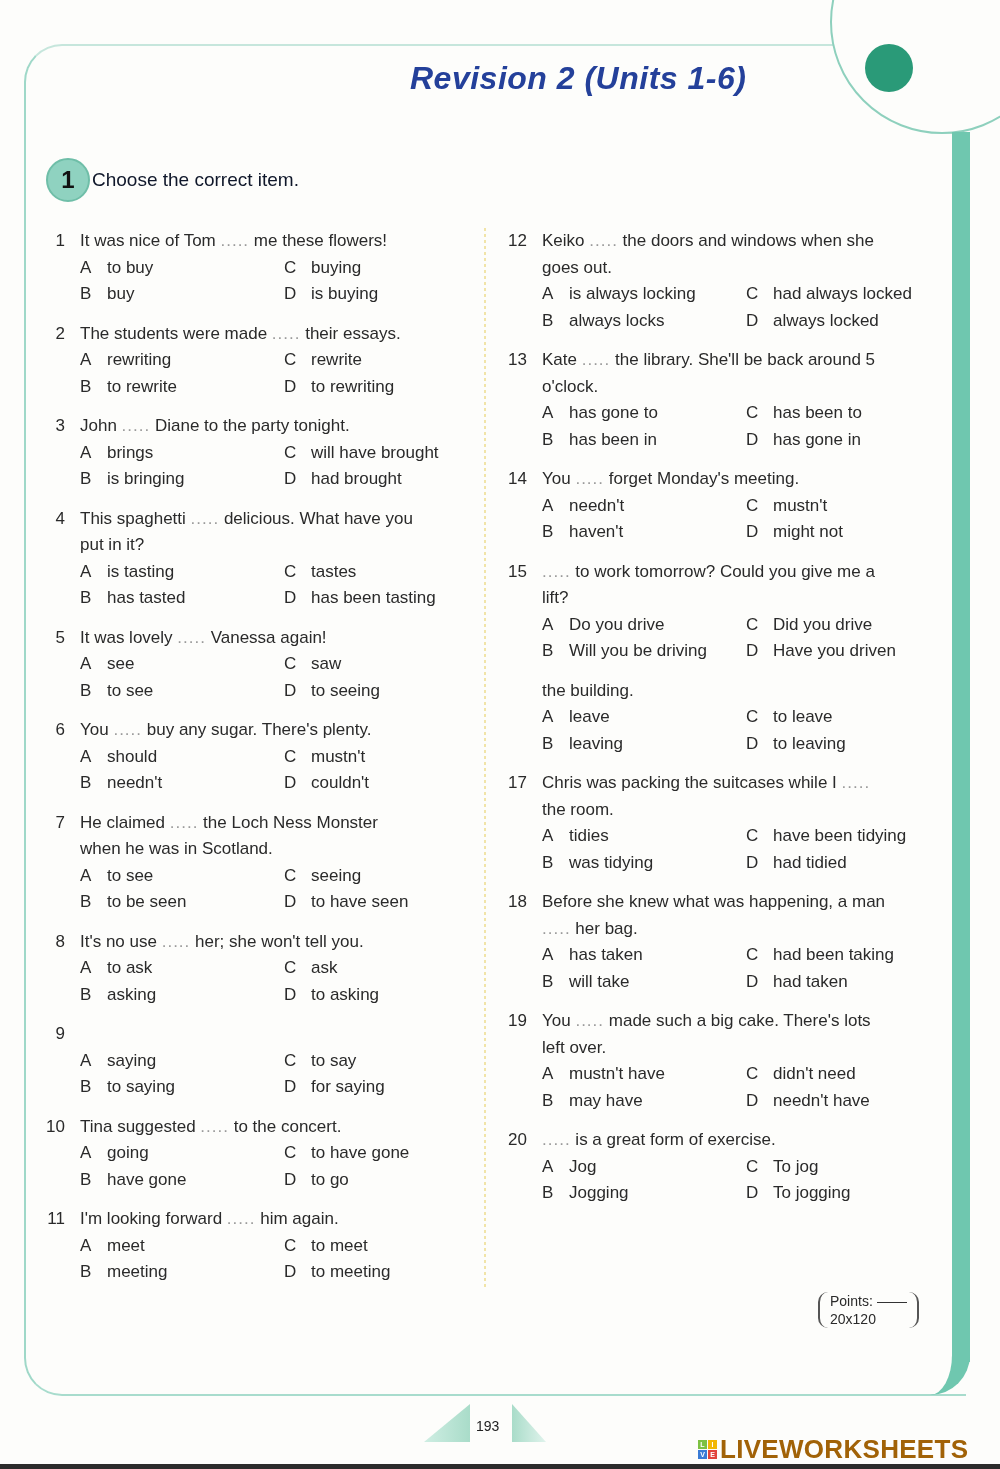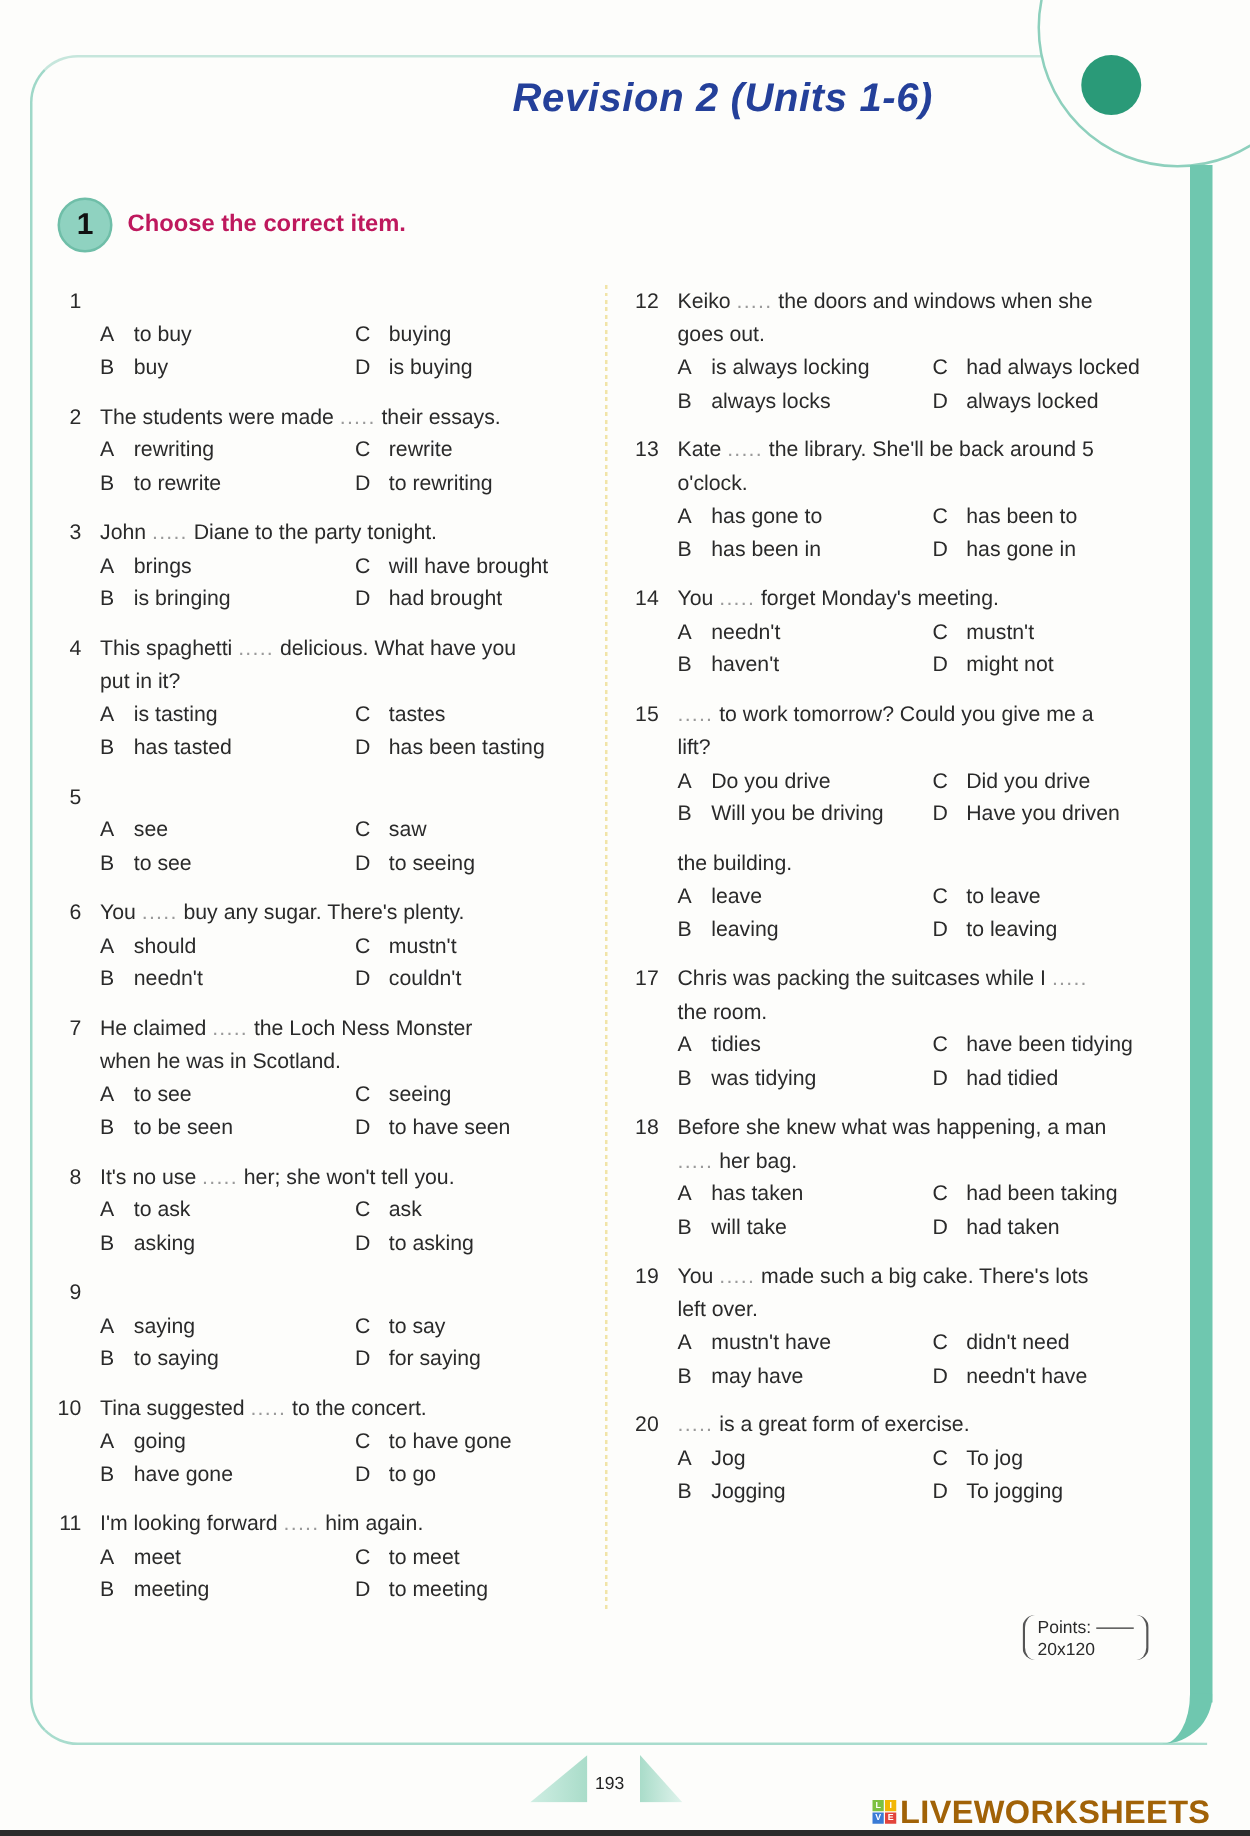--- a/index.html
+++ b/index.html
@@ -36,21 +36,21 @@
     font-size:32px; font-weight:bold; font-style:italic;
     color:#24409a; letter-spacing:0.5px;
   }
   .ex-header { position:absolute; left:46px; top:158px; display:flex; align-items:center; }
   .ex-badge {
     width:40px; height:40px; border-radius:50%;
     background:#8fd2c0; border:2px solid #6fbea8;
     display:flex; align-items:center; justify-content:center;
     font-weight:bold; font-size:24px; color:#111;
   }
-  .ex-instruction { margin-left:12px; font-weight:bold; font-size:19px; color:#be185d; }
+  .ex-instruction { margin-left:2px; font-weight:normal; font-size:19px; color:#0f172a; }
   .column { position:absolute; top:228px; }
   .col-left { left:46px; width:420px; }
   .col-right { left:504px; width:430px; }
   .divider {
     position:absolute; left:484px; top:228px; width:2px; height:1060px;
     background:repeating-linear-gradient(to bottom,#f1e4a8 0 3px,transparent 3px 6px);
   }
   .question { margin-bottom:13px; font-size:17px; line-height:26.5px; }
   .q-line { display:flex; }
   .q-num { width:34px; flex:none; text-align:right; padding-right:1px; box-sizing:border-box; margin-right:0; }
@@ -103,20 +103,21 @@
 
 <div class="ex-header">
   <div class="ex-badge">1</div>
   <div class="ex-instruction">Choose the correct item.</div>
 </div>
 
 <div class="column col-left" id="col-left">
     <div class="question">
       <div class="q-line">
         <span class="q-num">1</span>
+        <span class="q-text"><span>It was nice of Tom </span><span class="blank">.....</span><span> me these flowers!</span></span>
       </div>
       <div class="options q-wrap">
         <div class="opt">
           <span class="opt-letter">A</span>
           <span>to buy</span>
         </div>
         <div class="opt">
           <span class="opt-letter">C</span>
           <span>buying</span>
         </div>
@@ -199,20 +200,21 @@
         </div>
         <div class="opt">
           <span class="opt-letter">D</span>
           <span>has been tasting</span>
         </div>
       </div>
     </div>
     <div class="question">
       <div class="q-line">
         <span class="q-num">5</span>
+        <span class="q-text"><span>It was lovely </span><span class="blank">.....</span><span> Vanessa again!</span></span>
       </div>
       <div class="options q-wrap">
         <div class="opt">
           <span class="opt-letter">A</span>
           <span>see</span>
         </div>
         <div class="opt">
           <span class="opt-letter">C</span>
           <span>saw</span>
         </div>

